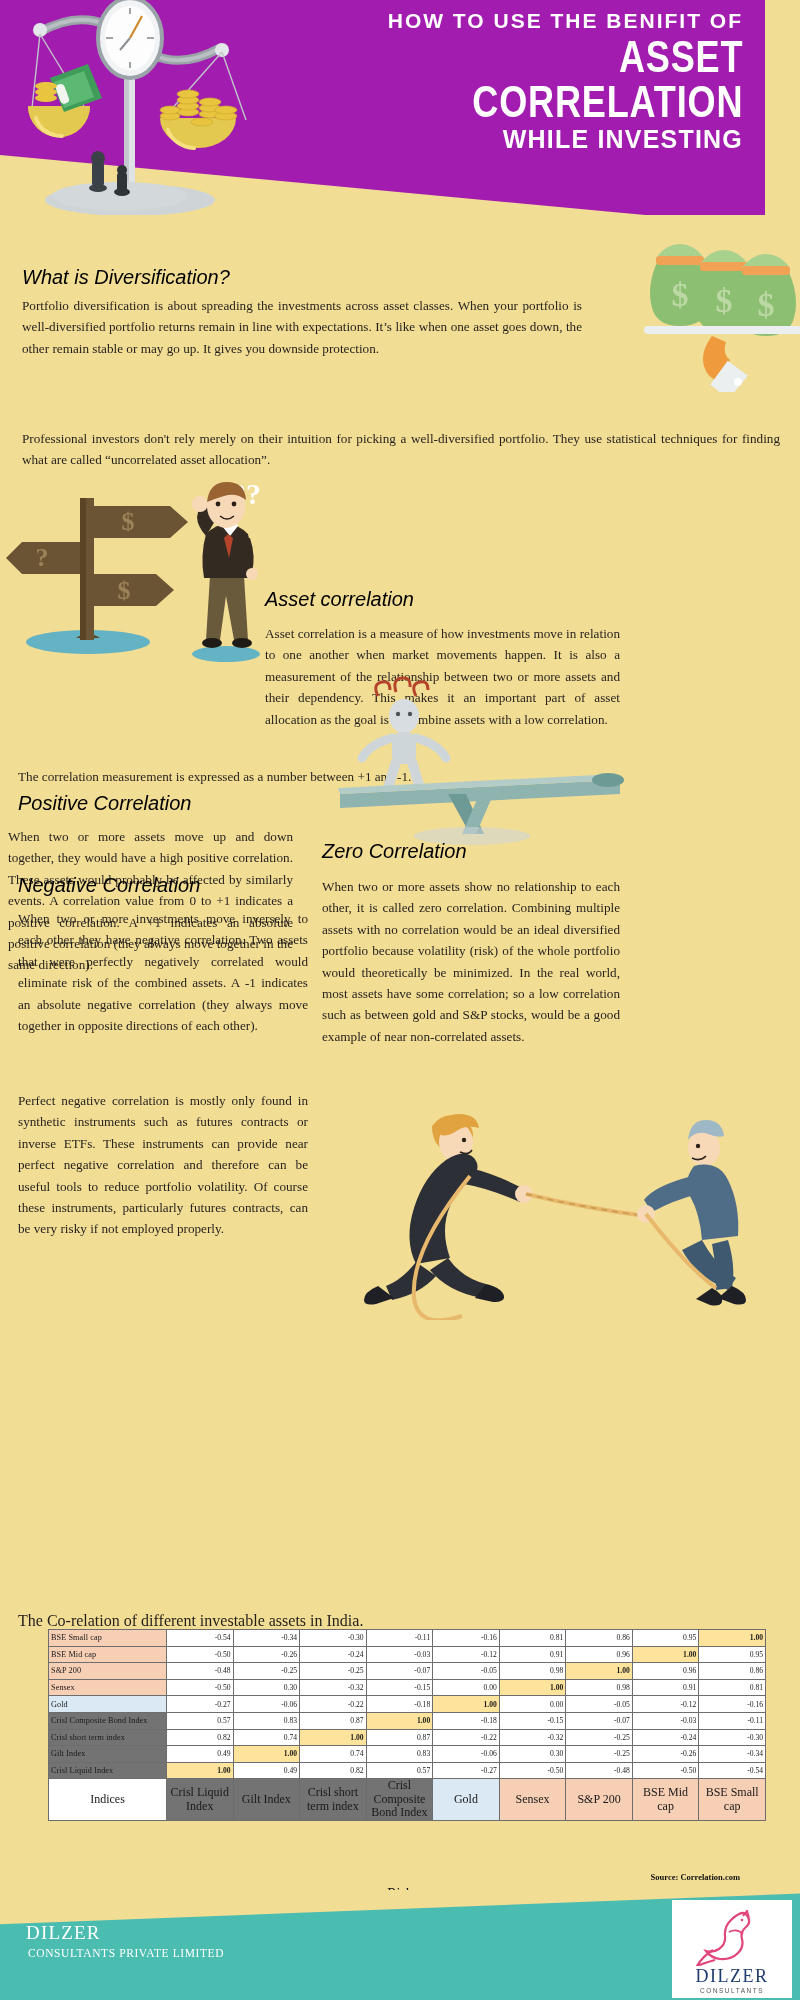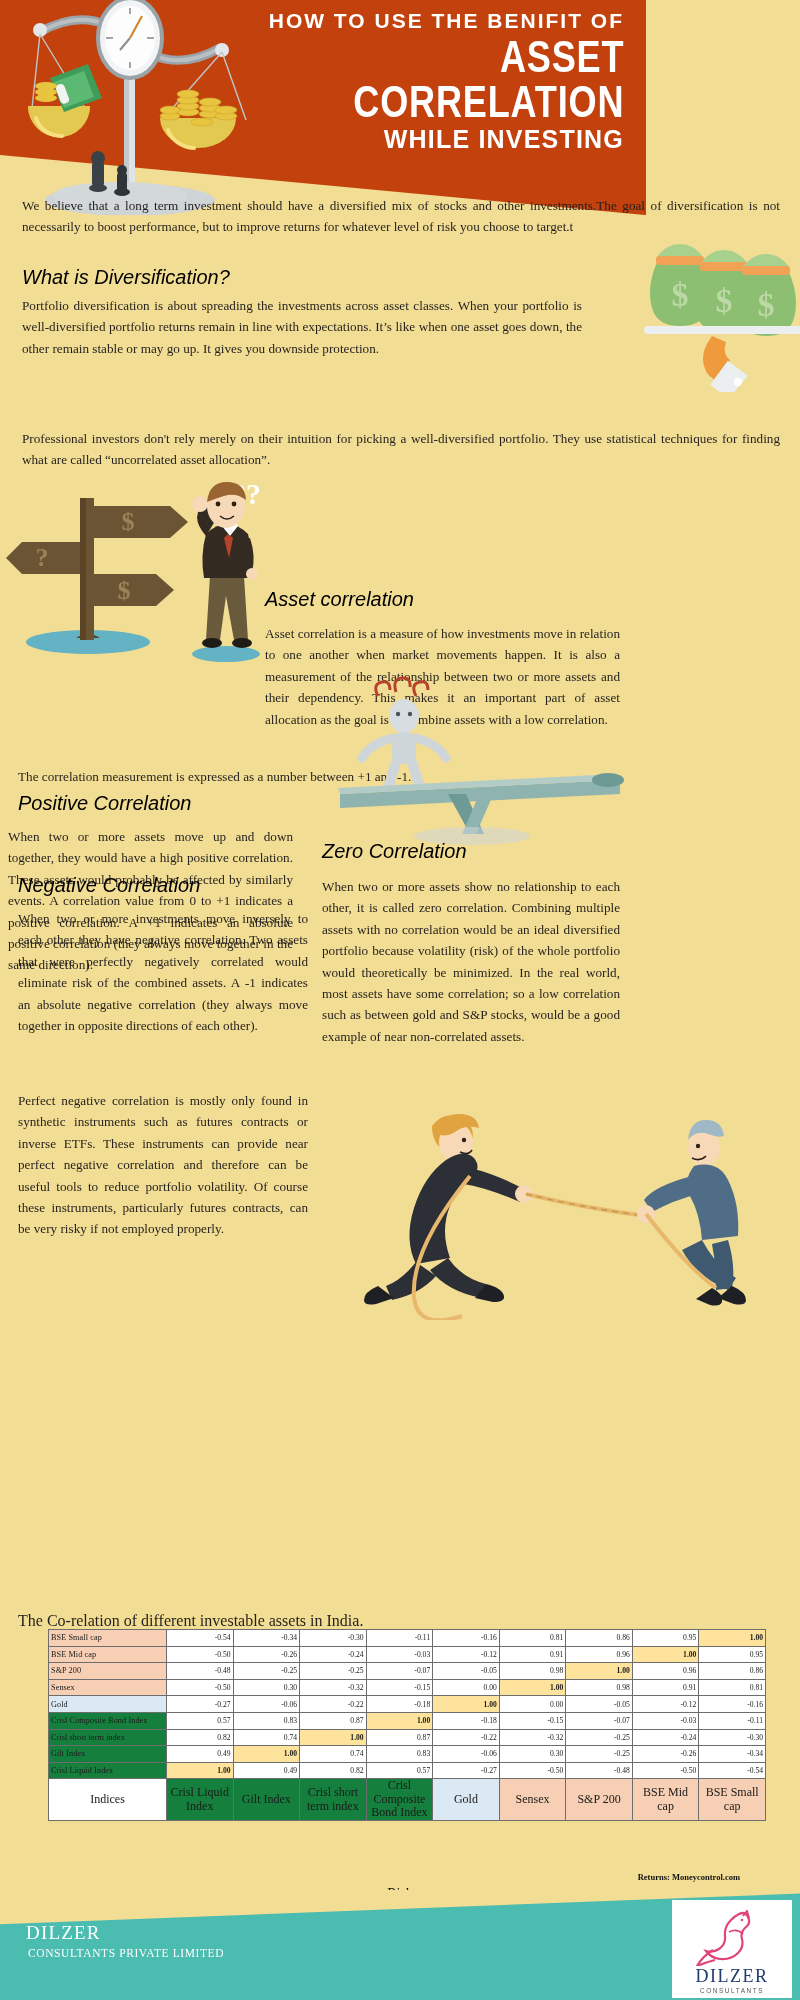--- a/index.html
+++ b/index.html
@@ -7,22 +7,22 @@
   body {
     font-family:"Liberation Serif", serif;
     background:#f2dd95;
     position:relative;
     overflow:hidden;
   }
   .page { position:relative; width:800px; height:2000px; overflow:hidden; }
 
   
   .header {
-    position:absolute; left:0; top:0; width:646px; height:215px;
-    background:#c2410c; overflow:hidden;
+    position:absolute; left:0; top:0; width:765px; height:215px;
+    background:#a21caf; overflow:hidden;
   }
   .header-diag2 {
     position:absolute; left:0; bottom:-60px; width:800px; height:120px;
     background:#f2dd95;
     clip-path:polygon(0 0, 100% 62%, 100% 100%, 0 100%);
   }
   .title-block {
     position:absolute; right:22px; top:8px; text-align:right;
     font-family:"Liberation Sans", sans-serif; color:#fff;
     letter-spacing:1px;
@@ -55,21 +55,21 @@
   
   .table-wrap { position:absolute; left:48px; top:1629px; width:720px; }
   table.corr { border-collapse:collapse; font-family:"Liberation Serif",serif;
                font-size:7.6px; color:#1a1a1a; table-layout:fixed; width:718px; }
   table.corr td { border:1px solid #6d6d6d; height:16.6px; padding:0 2px; }
   td.lbl { text-align:left; padding-left:3px; width:118px; font-size:8.2px; letter-spacing:0.1px; }
   td.num { text-align:right; padding-right:3px; background:#fff; }
   td.num.hi { background:#fde39c; font-weight:bold; }
   .eq { background:#f7cfb4; }
   .blue { background:#dbe9f4; }
-  .green { background:#15803d; }
+  .green { background:#737373; }
   td.hdr { text-align:center; vertical-align:middle; height:56px; font-size:12px; line-height:1.12; }
   td.hdr-indices { background:#fff; text-align:center; }
   .returns-label {
     position:absolute; left:30px; top:1700px;
     font-family:"Liberation Serif",serif; font-size:14px; color:#111;
     transform:rotate(-90deg); transform-origin:center center; letter-spacing:0.5px;
   }
   .risk-label {
     position:absolute; left:0; top:1886px; width:800px; text-align:center;
     font-family:"Liberation Serif",serif; font-size:14px; color:#111;
@@ -197,21 +197,20 @@
       <path d="M16 36 q10 -14 24 -14 q14 0 24 14 q-10 6 -24 6 q-14 0 -24 -6 z" fill="#a9d18e"></path>
       <rect x="16" y="34" width="48" height="9" rx="3.5" fill="#f2a254"></rect>
       <text x="40" y="84" font-family="Liberation Serif, serif" font-size="34" font-weight="bold" fill="#bcd9a5" text-anchor="middle">$</text>
     </g>
     <rect x="4" y="104" width="166" height="8" rx="4" fill="#eceff0"></rect>
     <path d="M72 114 q-12 16 -8 30 q3 12 16 16 l10 -22 q-8 -6 -4 -18 z" fill="#ef9a3d"></path>
     <path d="M86 140 l22 12 l-16 26 l-20 -12 z" fill="#eceff0" transform="rotate(8 96 152)"></path>
     <circle cx="98" cy="160" r="4" fill="#fff"></circle>
   </svg>
 
-  <p class="para" style="left:22px; top:195px; width:758px;">We believe that a long term investment should have a diversified mix of stocks and other investments.The goal of diversification is not necessarily to boost performance, but to improve returns for whatever level of risk you choose to target.t</p>
 
   <h2 class="heading" style="left:22px; top:266px;">What is Diversification?</h2>
 
   <p class="para" style="left:22px; top:295px; width:560px;">Portfolio diversification is about spreading the investments across asset classes.  When your portfolio is well-diversified portfolio returns remain in line with expectations. It’s like when one asset goes down, the other remain stable or may go up. It gives you downside protection.</p>
 
   <p class="para" style="left:22px; top:428px; width:758px;">Professional investors don't rely merely on their intuition for picking a well-diversified portfolio. They use statistical techniques for finding what are called “uncorrelated asset allocation”.</p>
 
   <svg class="ill" style="left:6px; top:470px; width:260px; height:190px;" viewBox="0 0 260 190">
     <ellipse cx="82" cy="172" rx="62" ry="12" fill="#63b3c4"></ellipse>
     <path d="M70 168 q12 -8 24 0 z" fill="#5b4426"></path>
@@ -451,21 +450,21 @@
             <td class="hdr eq">Sensex</td>
             <td class="hdr eq">S&amp;P 200</td>
             <td class="hdr eq">BSE Mid cap</td>
             <td class="hdr eq">BSE Small cap</td>
           </tr>
         </tbody>
     </table>
   </div>
 
   <div class="risk-label">Risk</div>
-  <div class="source-label">Returns: Moneycontrol.com</div>
+  <div class="source-label">Source: Correlation.com</div>
 
   <div class="footer">
     <div class="footer-diag"></div>
     <div class="f-brand">DILZER</div>
     <div class="f-sub">CONSULTANTS PRIVATE LIMITED</div>
     <div class="f-contact">
       <span>
         <svg width="22" height="15" viewBox="0 0 22 15">
             <rect x="4" y="1" width="17" height="13" rx="1.5" fill="#fff"></rect>
             <path d="M4 2 l8.5 7 L21 2" stroke="#1f2b2a" stroke-width="1.4" fill="none"></path>

